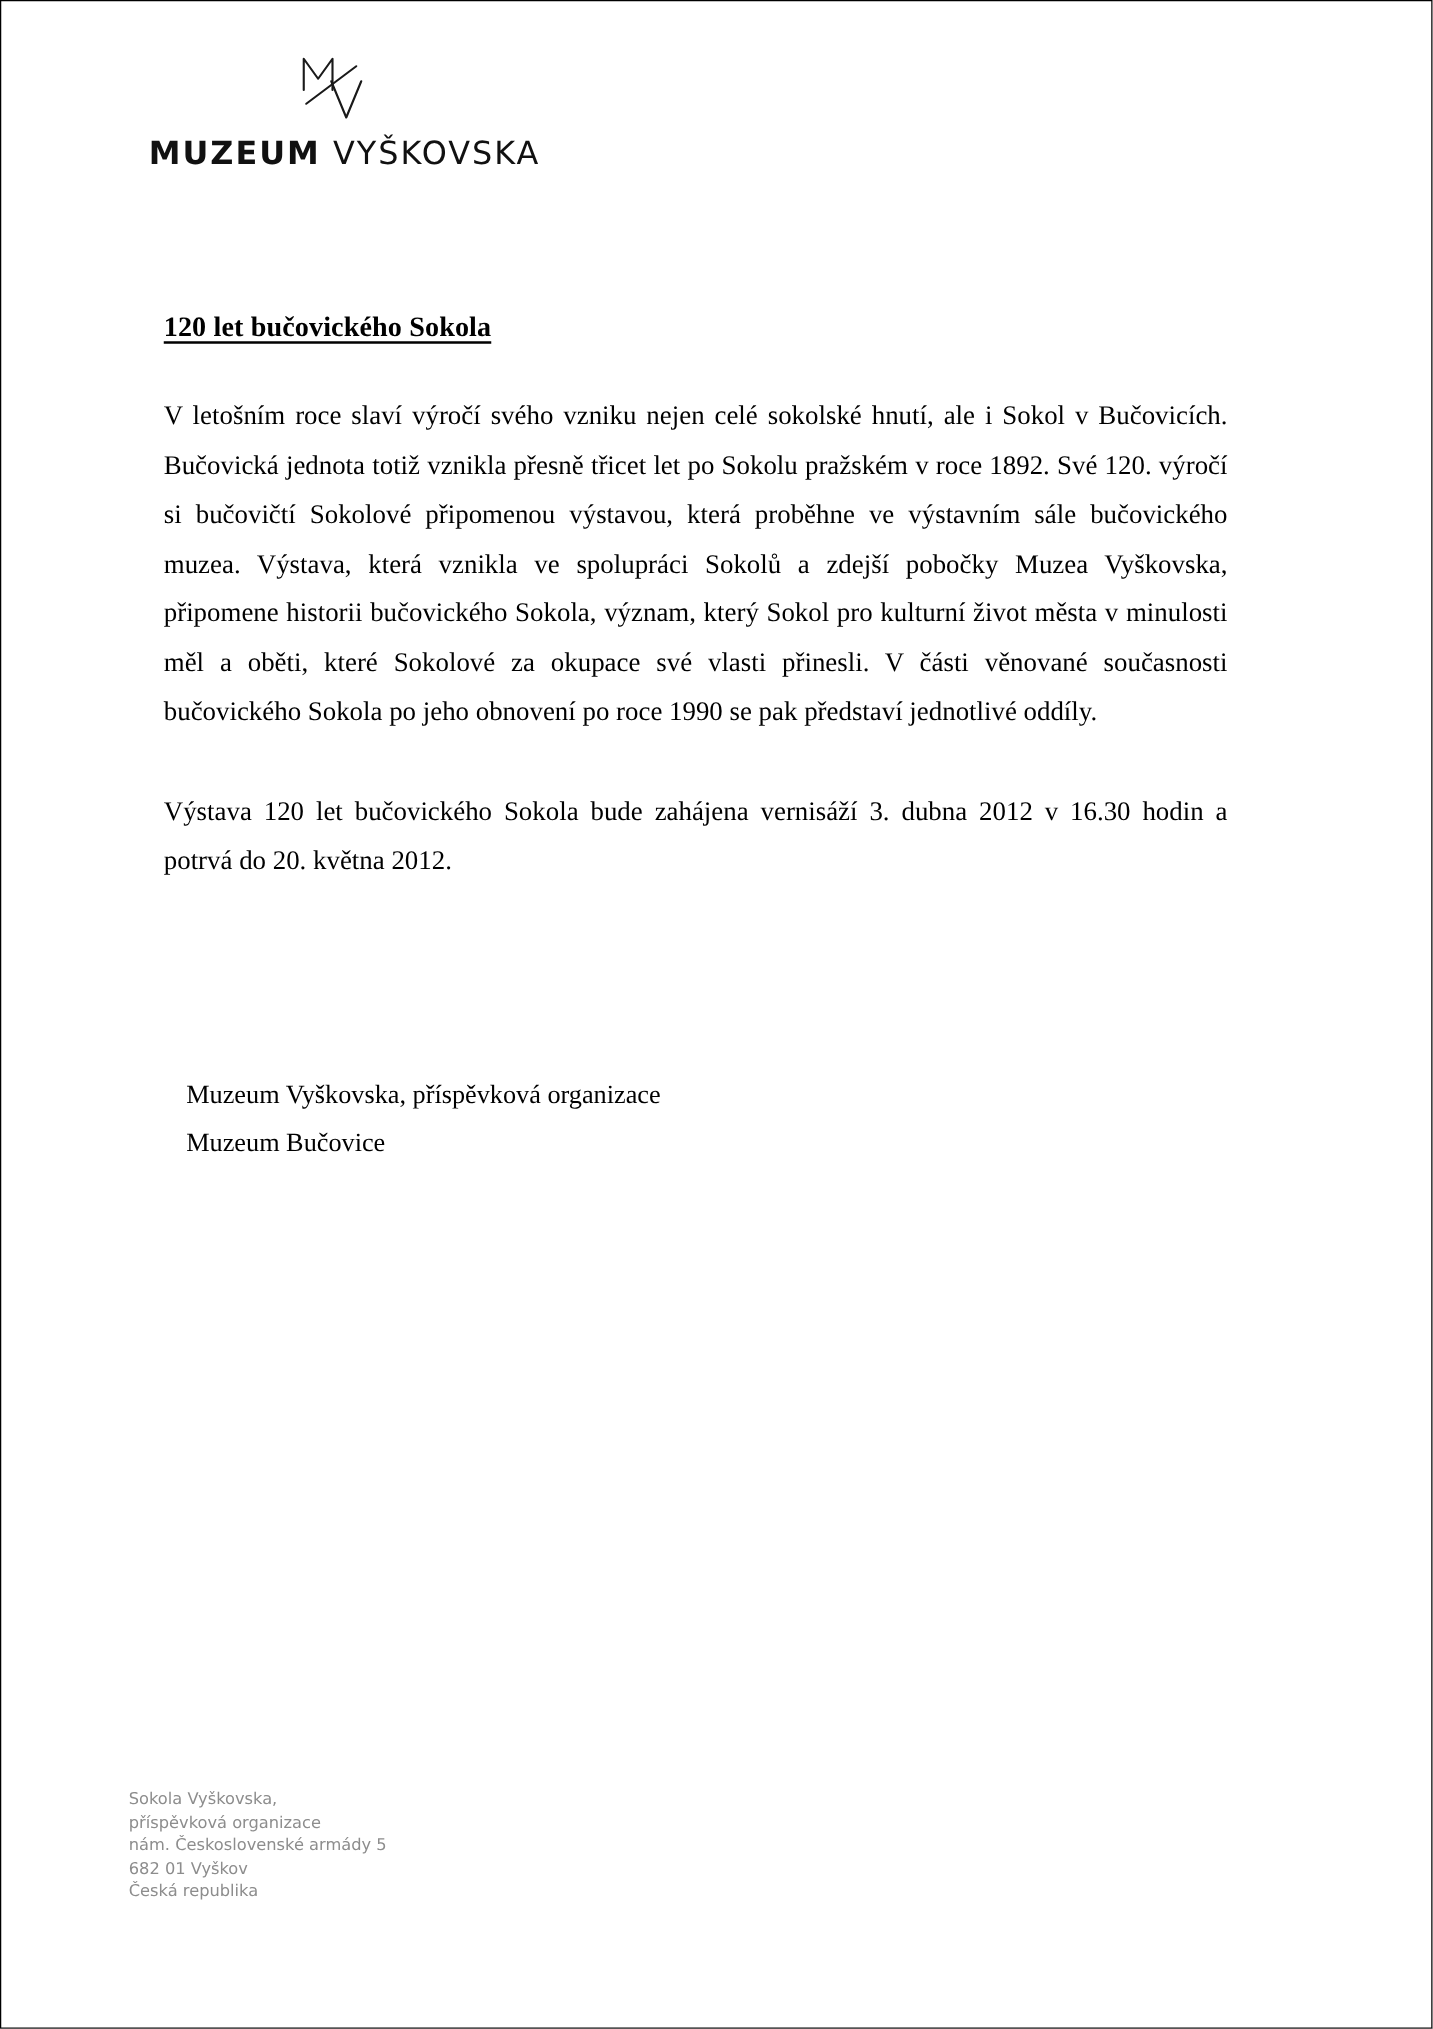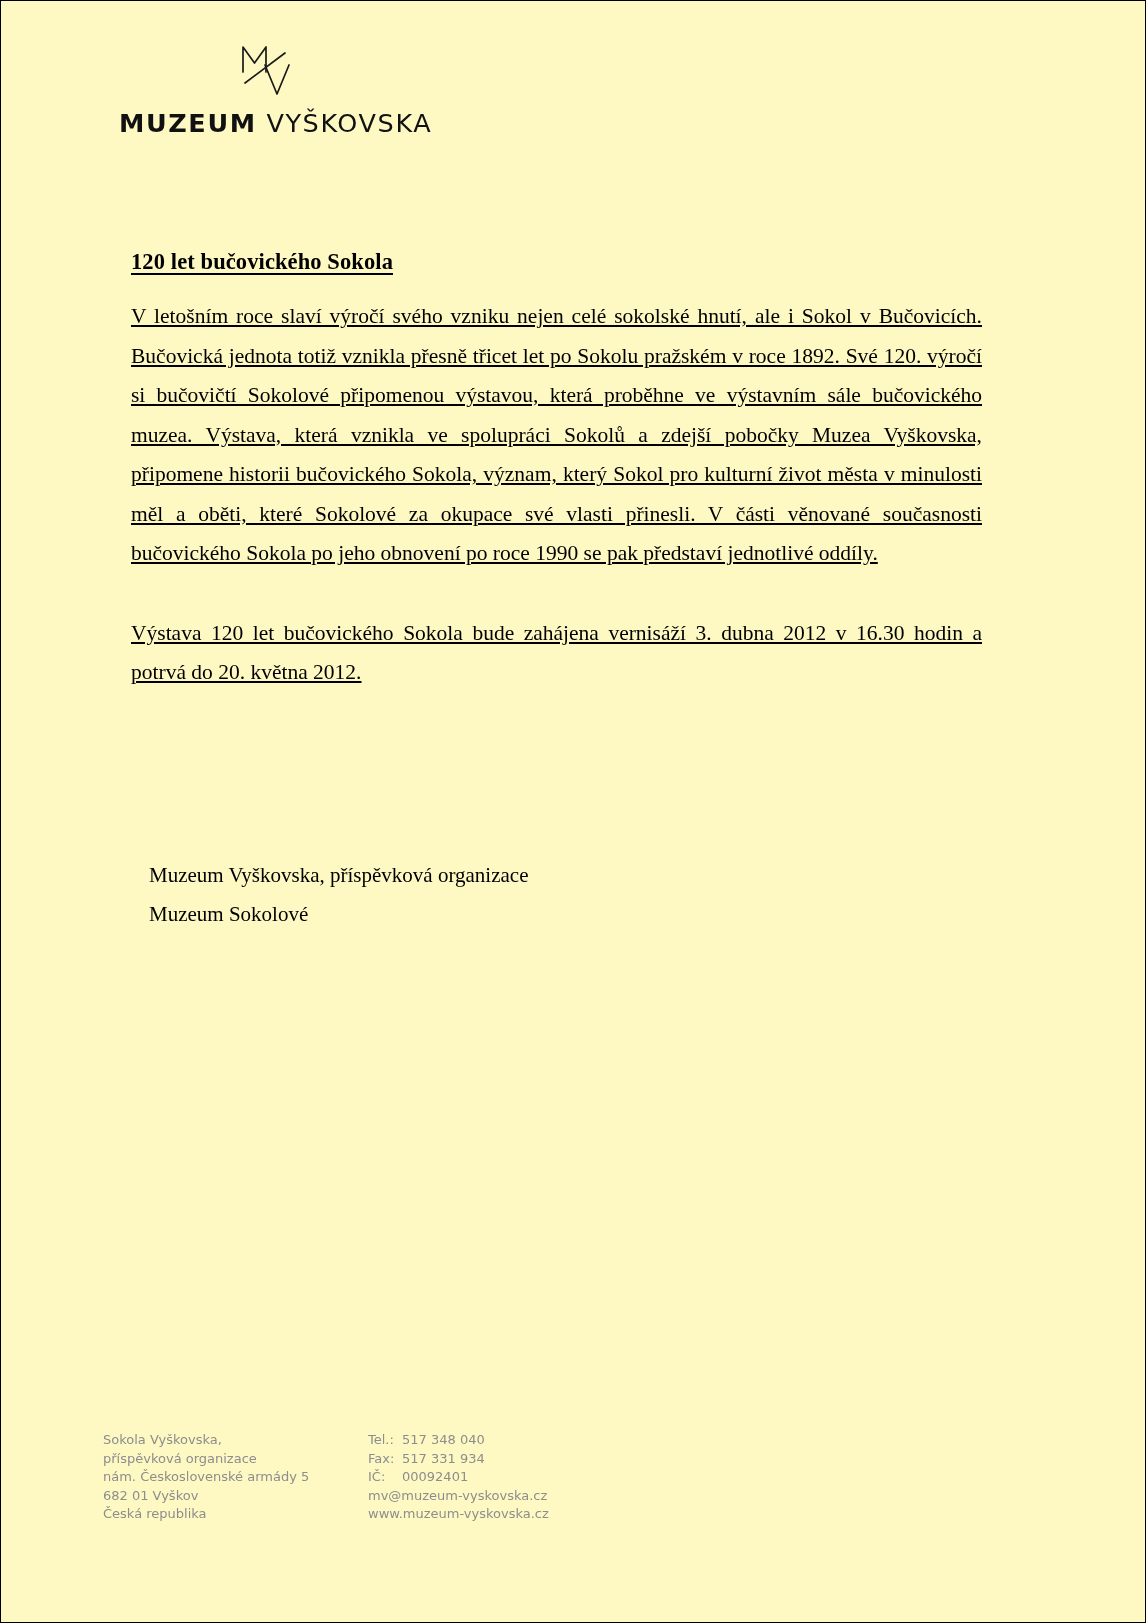--- a/index.html
+++ b/index.html
@@ -4,21 +4,21 @@
 <style>
   html, body {
     margin: 0;
     padding: 0;
     background: #6e6e6e;
   }
   .page {
     position: relative;
     width: 1146px;
     height: 1623px;
-    background: #fef9c3;
+    background: #ffffff;
     border: 1px solid #000000;
     box-sizing: border-box;
     overflow: hidden;
     font-family: "Liberation Serif", "DejaVu Serif", serif;
   }
 
   
   .letterhead {
     position: absolute;
     left: 118px;
@@ -58,23 +58,22 @@
     color: #000000;
     text-decoration: underline;
     text-underline-offset: 4px;
     letter-spacing: 0.1px;
     margin-top: 12px;
   }
 
   .body-block {
     position: absolute;
     left: 130px;
-    top: 296px;
+    top: 312px;
     width: 851px;
-    text-decoration: underline;
   }
   .para {
     margin: 0 0 30px 0;
     font-size: 21.5px;
     line-height: 39.5px;
     color: #000000;
     text-align: justify;
     text-justify: inter-word;
     hyphens: none;
   }
@@ -137,33 +136,26 @@
 
   <div class="doc-title">120 let bučovického Sokola</div>
 
   <div class="body-block">
     <p class="para p1">V letošním roce slaví výročí svého vzniku nejen celé sokolské hnutí, ale i Sokol v Bučovicích. Bučovická jednota totiž vznikla přesně třicet let po Sokolu pražském v roce 1892. Své 120. výročí si bučovičtí Sokolové připomenou výstavou, která proběhne ve výstavním sále bučovického muzea. Výstava, která vznikla ve spolupráci Sokolů a zdejší pobočky Muzea Vyškovska, připomene historii bučovického Sokola, význam, který Sokol pro kulturní život města v minulosti měl a oběti, které Sokolové za okupace své vlasti přinesli. V části věnované současnosti bučovického Sokola po jeho obnovení po roce 1990 se pak představí jednotlivé oddíly.</p>
     <p class="para p2">Výstava 120 let bučovického Sokola bude zahájena vernisáží 3. dubna 2012 v 16.30 hodin a potrvá do 20. května 2012.</p>
   </div>
 
   <div class="signature">
     <div>Muzeum Vyškovska, příspěvková organizace</div>
-    <div>Muzeum Sokolové</div>
+    <div>Muzeum Bučovice</div>
   </div>
 
   <div class="footer">
     <div class="footer-col col-left">
       <div>Sokola Vyškovska,</div>
       <div>příspěvková organizace</div>
       <div>nám. Československé armády 5</div>
       <div>682 01 Vyškov</div>
       <div>Česká republika</div>
     </div>
-    <div class="footer-col col-right">
-      <div><span class="fl-label">Tel.:</span><span>517 348 040</span></div>
-      <div><span class="fl-label">Fax:</span><span>517 331 934</span></div>
-      <div><span class="fl-label">IČ:</span><span>00092401</span></div>
-      <div>mv@muzeum-vyskovska.cz</div>
-      <div>www.muzeum-vyskovska.cz</div>
-    </div>
   </div>
 
 </div>
 
 </body></html>

